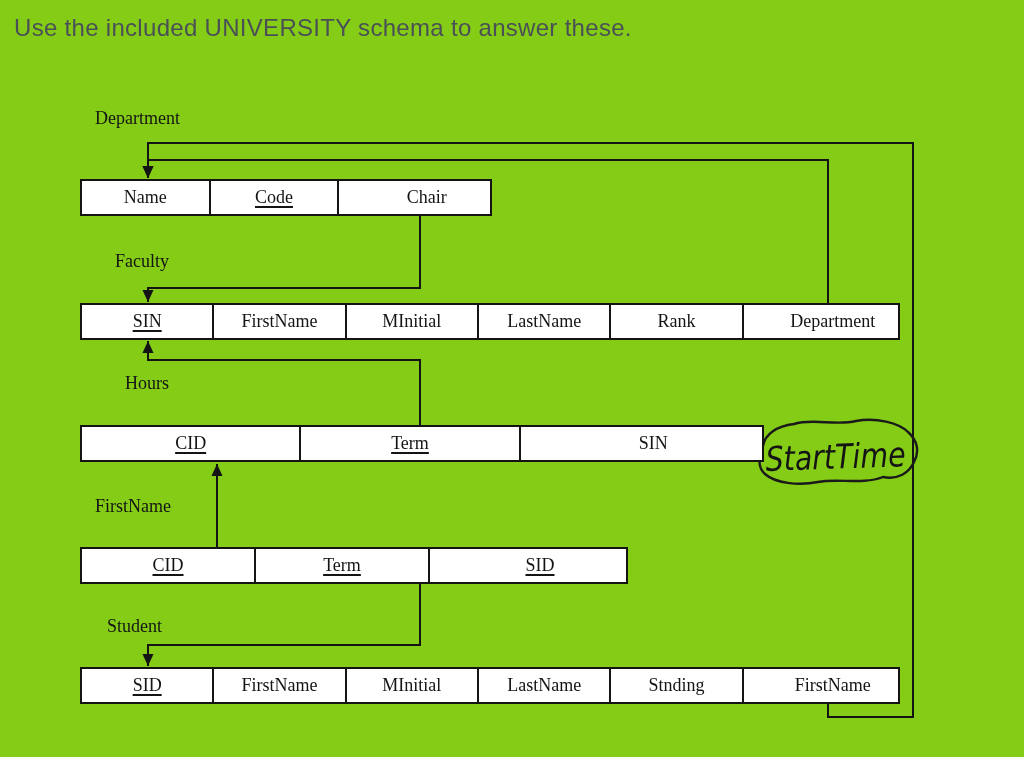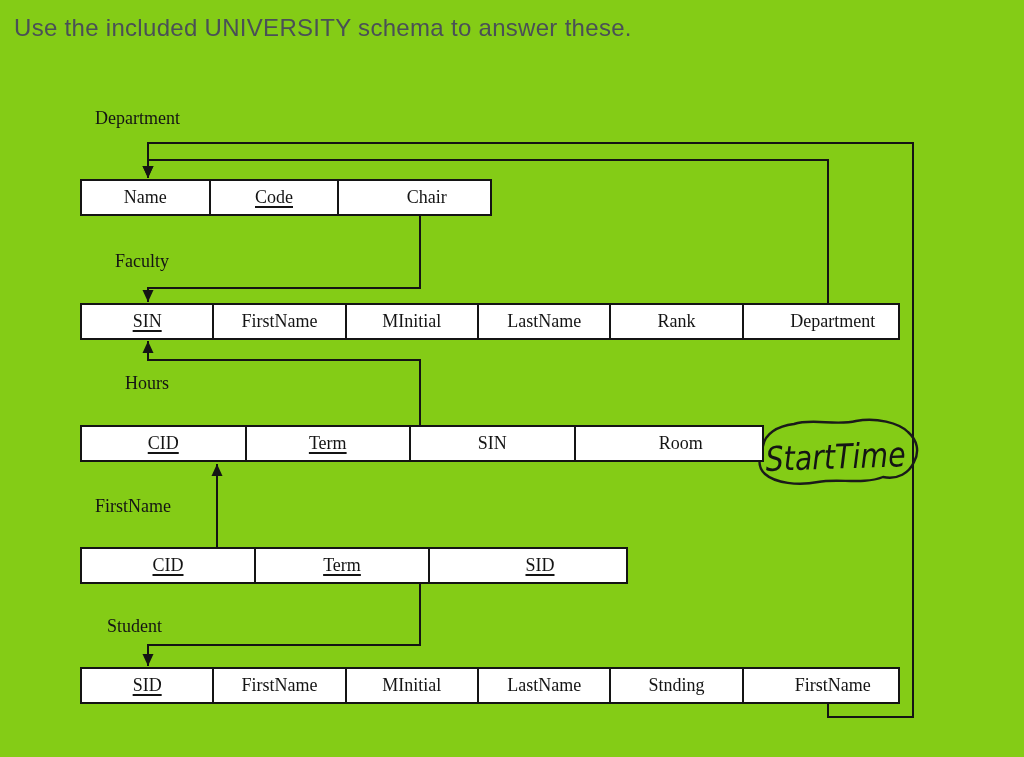--- a/index.html
+++ b/index.html
@@ -132,21 +132,20 @@
         <div class="tbl-cell">MInitial</div>
         <div class="tbl-cell">LastName</div>
         <div class="tbl-cell">Rank</div>
         <div class="tbl-cell">Department</div>
       </div>
       <div class="tbl-label" style="left: 125px; top: 373px;">Hours</div>
       <div class="tbl-row" style="left: 80px; top: 425px; width: 684px; height: 37px;">
         <div class="tbl-cell key">CID</div>
         <div class="tbl-cell key">Term</div>
         <div class="tbl-cell">SIN</div>
-        <div class="tbl-cell">Room</div>
       </div>
       <div class="tbl-label" style="left: 95px; top: 496px;">FirstName</div>
       <div class="tbl-row" style="left: 80px; top: 547px; width: 548px; height: 37px;">
         <div class="tbl-cell key">CID</div>
         <div class="tbl-cell key">Term</div>
         <div class="tbl-cell key">SID</div>
       </div>
       <div class="tbl-label" style="left: 107px; top: 616px;">Student</div>
       <div class="tbl-row" style="left: 80px; top: 667px; width: 820px; height: 37px;">
         <div class="tbl-cell key">SID</div>

